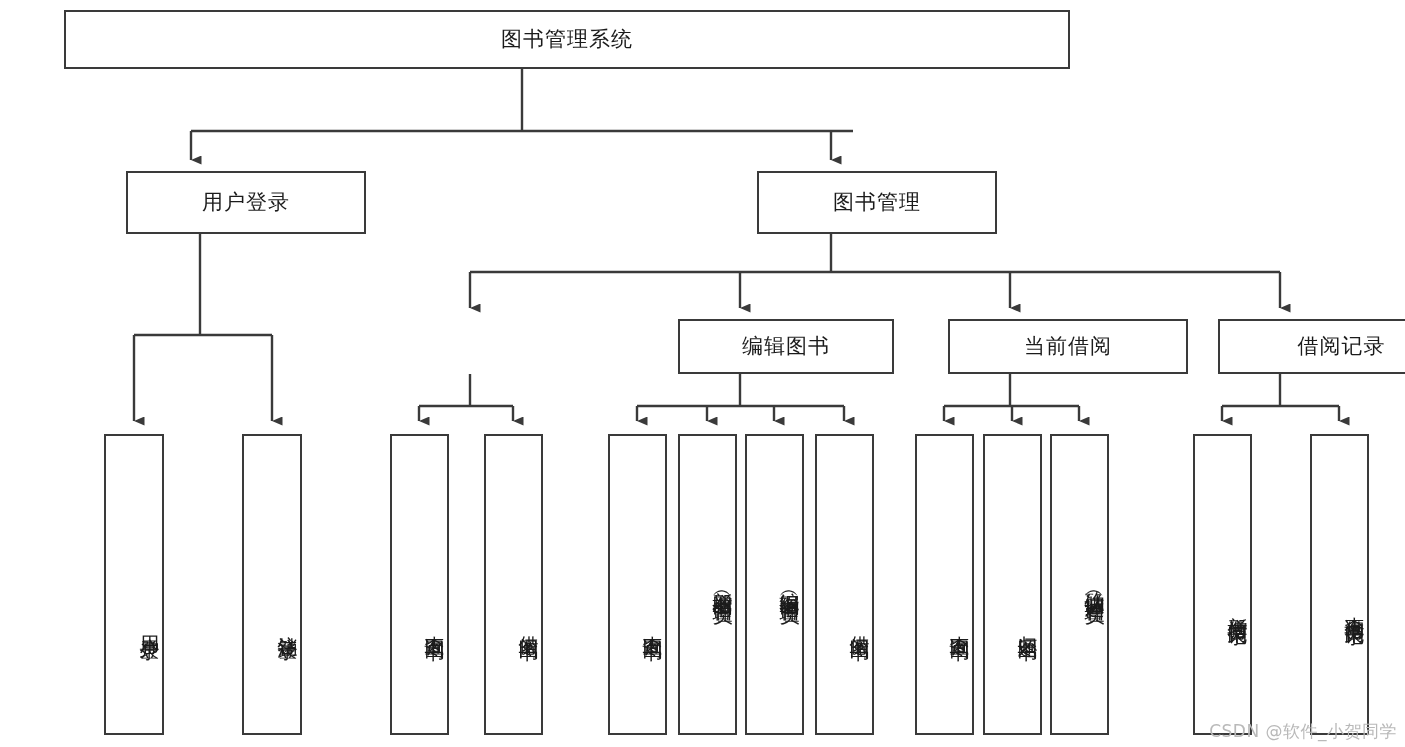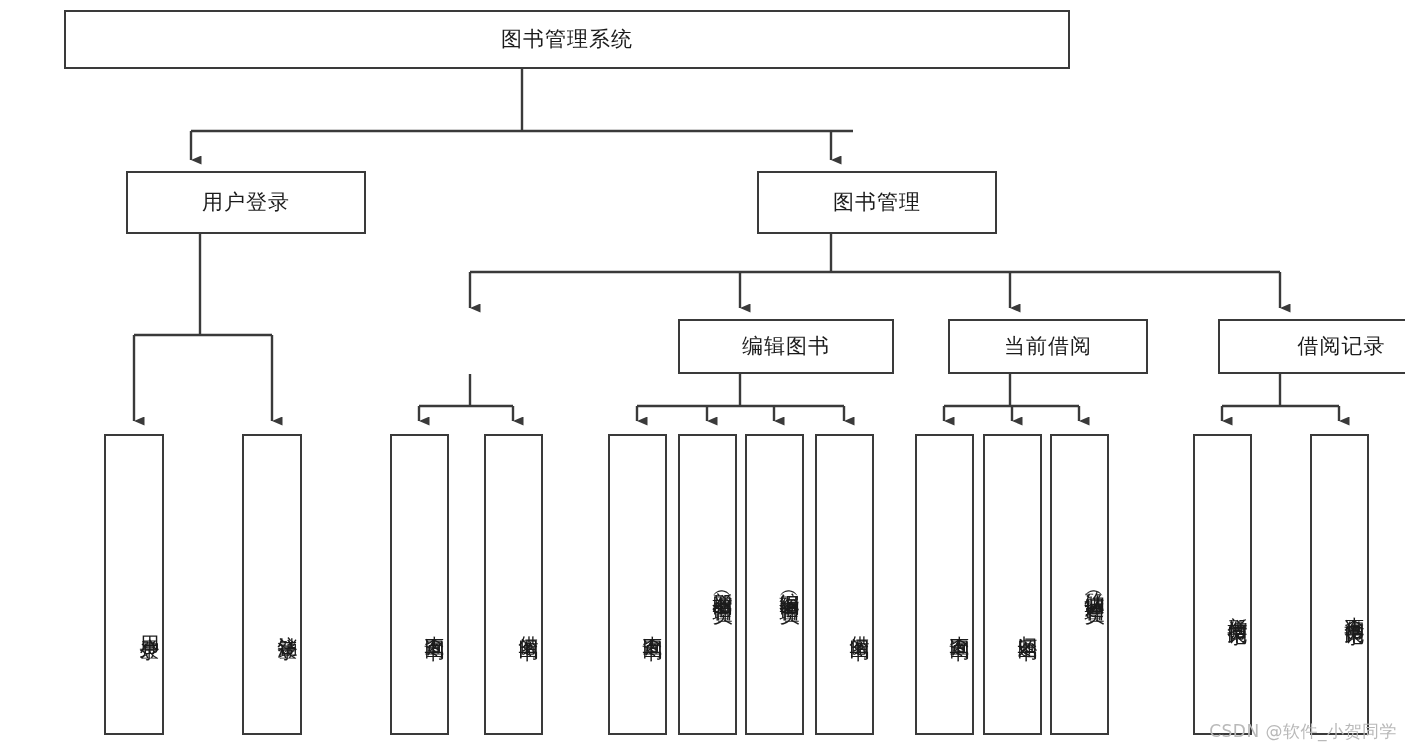--- a/index.html
+++ b/index.html
@@ -131,21 +131,21 @@
 
   <div class="node-box horizontal" style="left:711px; top:171px; width:240px; height:63px;">
     <span>图书管理</span>
   </div>
 
 
   <div class="node-box horizontal" style="left:632px; top:319px; width:216px; height:55px;">
     <span>编辑图书</span>
   </div>
 
-  <div class="node-box horizontal" style="left:902px; top:319px; width:200px; height:55px;">
+  <div class="node-box horizontal" style="left:902px; top:319px; width:240px; height:55px;">
     <span>当前借阅</span>
   </div>
 
   <div class="node-box horizontal" style="left:1172px; top:319px; width:216px; height:55px;padding-left:31px;">
     <span>借阅记录</span>
   </div>
 
   <div class="node-box vertical" style="left:104px; top:434px; width:60px; height:301px; padding-top:85px;">
     <span>用户登录</span>
   </div>

